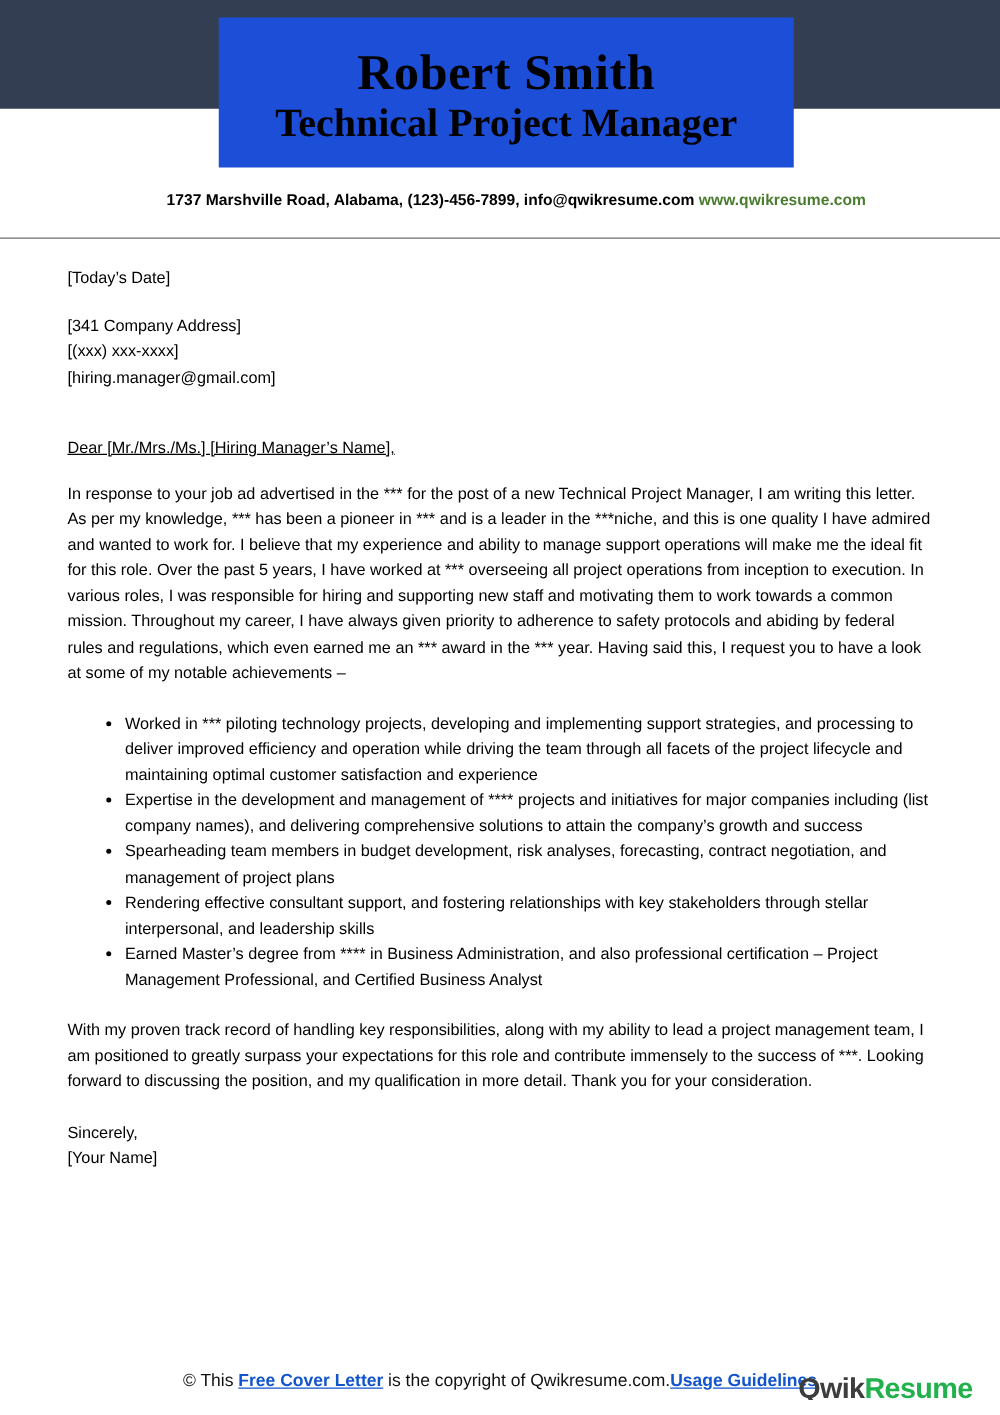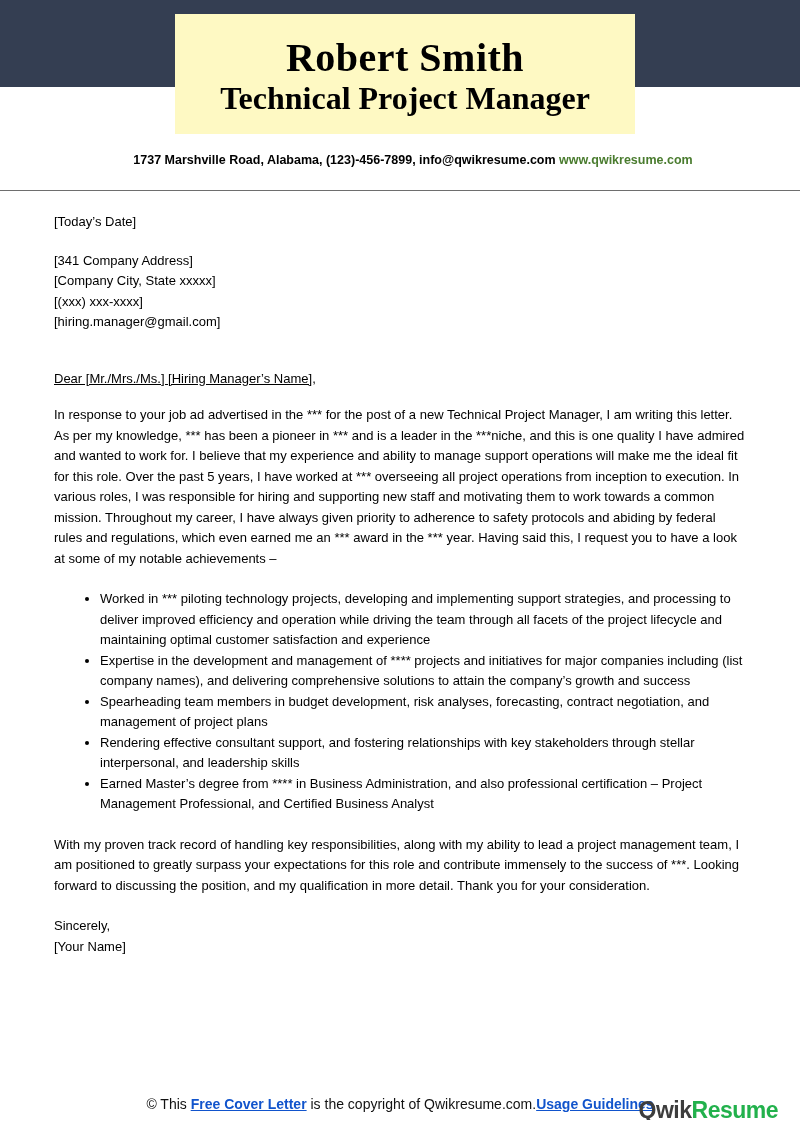--- a/index.html
+++ b/index.html
@@ -24,21 +24,21 @@
     width: 800px;
     height: 87px;
     background: #343e52;
   }
   .name-box {
     position: absolute;
     top: 14px;
     left: 175px;
     width: 460px;
     height: 120px;
-    background: #fef9c3;
+    background: #1d4ed8;
     box-sizing: border-box;
     display: flex;
     flex-direction: column;
     align-items: center;
     justify-content: center;
   }
   .name-line {
     font-family: "Liberation Serif", serif;
     font-weight: bold;
     font-size: 40px;
@@ -199,21 +199,20 @@
 <div class="top-rule"></div>
 
 <div class="letter">
 
   <div class="date-block">
     <span class="addr-line">[Today’s Date]</span>
   </div>
 
   <div class="addr-block">
     <span class="addr-line">[341 Company Address]</span>
-    <span class="addr-line">[Company City, State xxxxx]</span>
     <span class="addr-line">[(xxx) xxx-xxxx]</span>
     <span class="addr-line">[hiring.manager@gmail.com]</span>
   </div>
 
   <div class="salutation">Dear [Mr./Mrs./Ms.] [Hiring Manager’s Name],</div>
 
   <p class="para para-intro">In response to your job ad advertised in the *** for the post of a new Technical Project Manager, I am writing this letter. As per my knowledge, *** has been a pioneer in *** and is a leader in the ***niche, and this is one quality I have admired and wanted to work for. I believe that my experience and ability to manage support operations will make me the ideal fit for this role. Over the past 5 years, I have worked at *** overseeing all project operations from inception to execution. In various roles, I was responsible for hiring and supporting new staff and motivating them to work towards a common mission. Throughout my career, I have always given priority to adherence to safety protocols and abiding by federal rules and regulations, which even earned me an *** award in the *** year. Having said this, I request you to have a look at some of my notable achievements –</p>
 
   <ul class="bullets">
     <li>Worked in *** piloting technology projects, developing and implementing support strategies, and processing to deliver improved efficiency and operation while driving the team through all facets of the project lifecycle and maintaining optimal customer satisfaction and experience</li>

